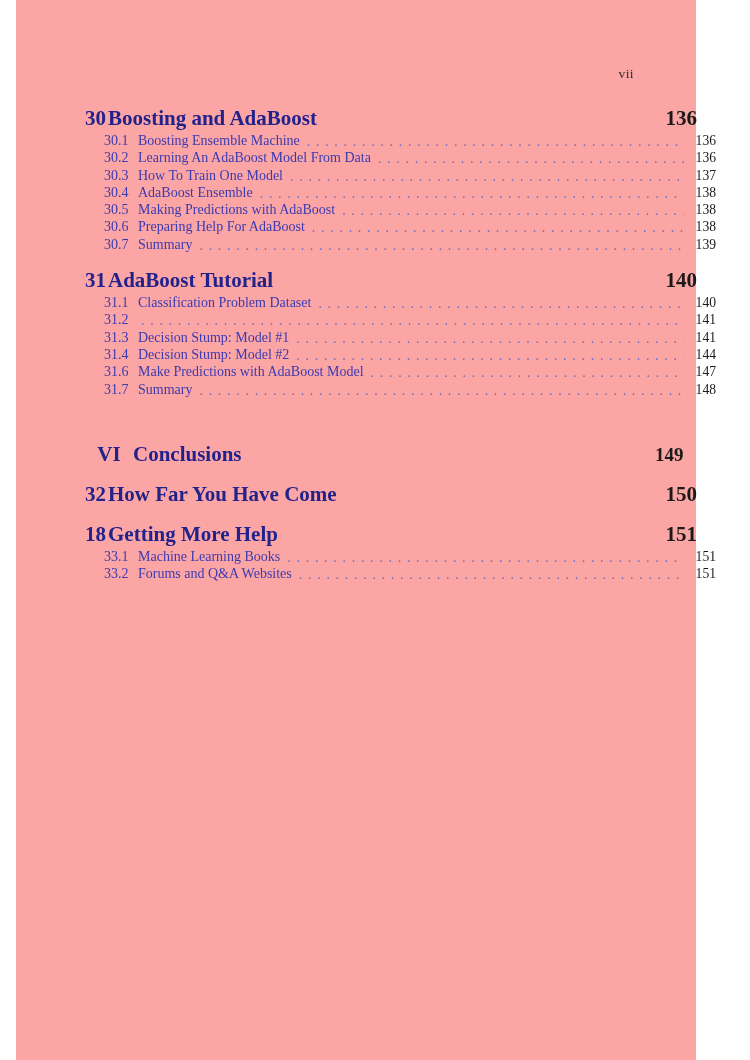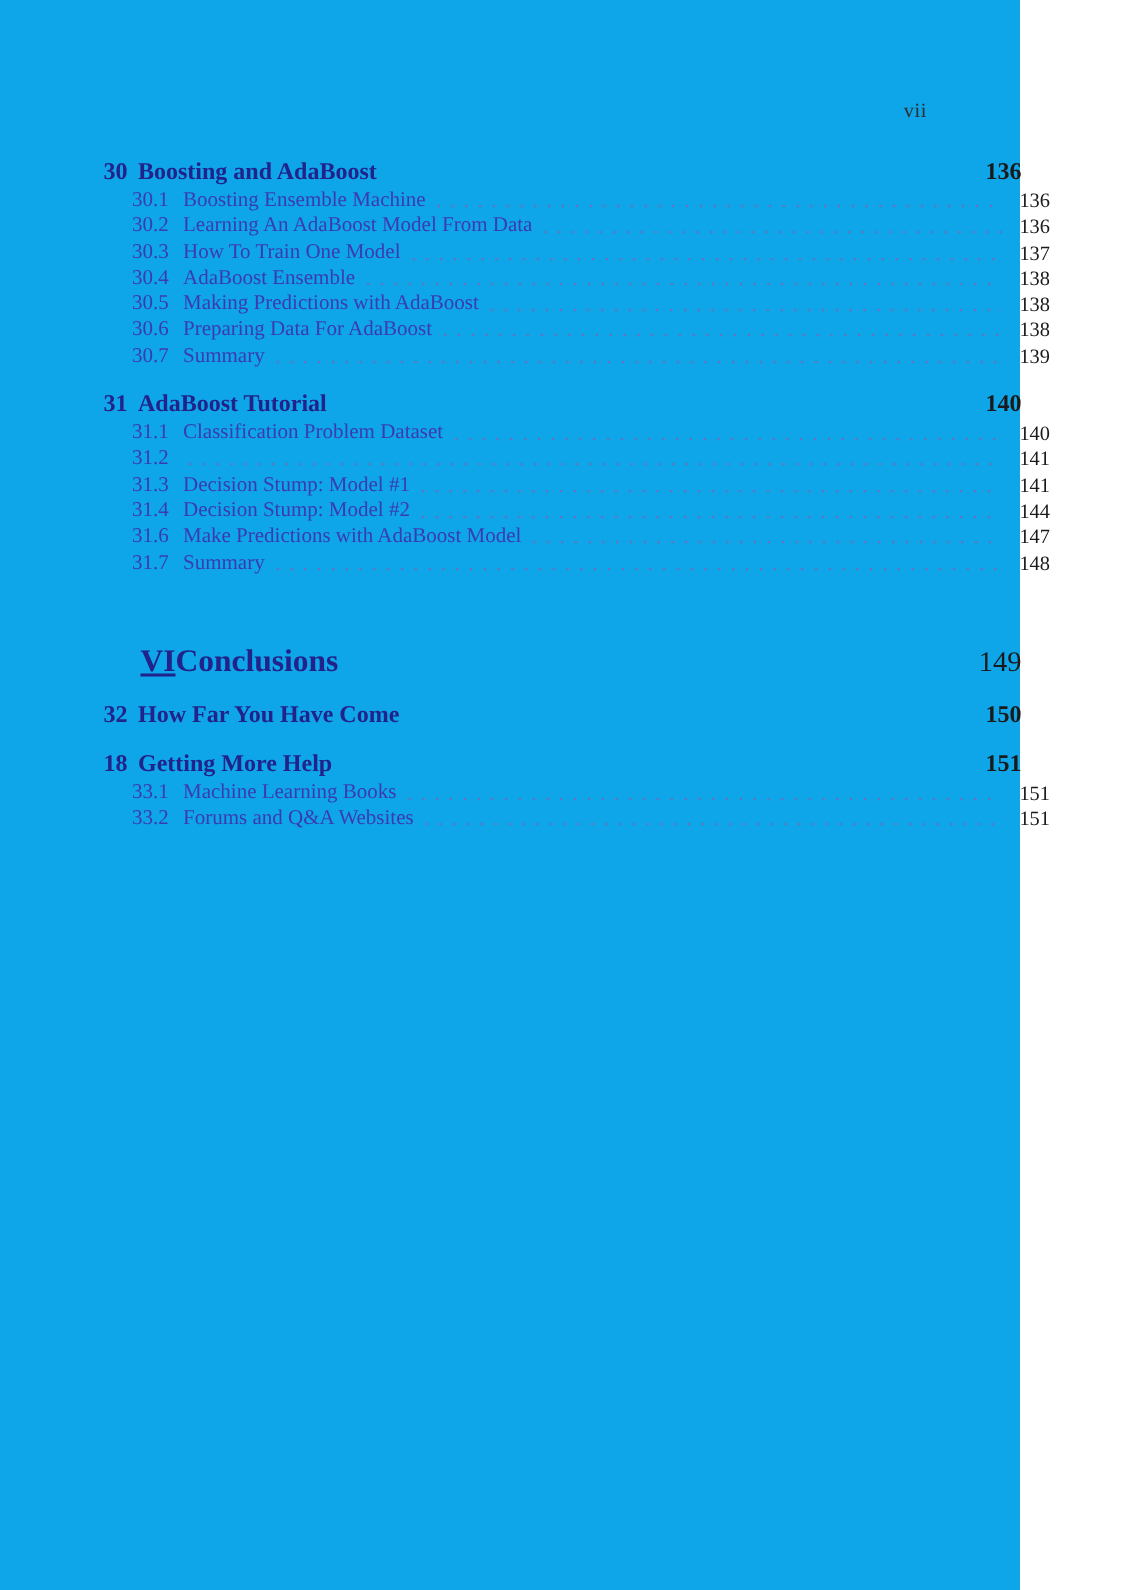--- a/index.html
+++ b/index.html
@@ -11,25 +11,25 @@
     width: 750px;
     height: 1060px;
     font-family: "Liberation Serif", "DejaVu Serif", serif;
     color: #000000;
     position: relative;
     overflow: hidden;
   }
 
   .page {
     position: absolute;
-    left: 0;
+    left: 16px;
     top: 0;
     width: 680px;
     height: 1060px;
-    background: #0ea5e9;
+    background: #fca5a5;
   }
 
   
   .running-head {
     position: absolute;
     top: 66px;
     right: 62px;
     font-size: 13.5px;
     color: #2f2f2f;
     letter-spacing: 0.4px;
@@ -46,21 +46,21 @@
   .row {
     display: flex;
     align-items: baseline;
     width: 100%;
     white-space: nowrap;
   }
 
   
   .chapter {
     font-weight: bold;
-    font-size: 16px;
+    font-size: 21px;
     color: #22228b;
     margin-top: 15px;
     margin-bottom: 1px;
   }
   .chapter .num {
     width: 23px;
     flex: 0 0 23px;
     text-align: left;
   }
   .chapter .title {
@@ -81,30 +81,29 @@
   .part {
     font-weight: bold;
     font-size: 21px;
     color: #22228b;
     margin-top: 44px;
     margin-bottom: 10px;
   }
   .part .num {
     width: 48px;
     flex: 0 0 48px;
-    text-align: right;
-    text-decoration: underline;
+    text-align: center;
   }
   .part .title { flex: 0 1 auto; }
   .part .filler { flex: 1 1 auto; }
   .part .pageno {
     flex: 0 0 auto;
     color: #1a1a1a;
-    font-weight: normal;
-    text-align: right;
+    font-weight: bold;
+    text-align: left;
     min-width: 42px;
     font-size: 19px;
   }
 
   
   .section {
     font-size: 14px;
     color: #3b3bb0;
     line-height: 17.3px;
     padding-left: 19px;
@@ -186,21 +185,21 @@
         <span class="pageno">138</span>
       </div>
       <div class="row section">
         <span class="num">30.5</span>
         <span class="title">Making Predictions with AdaBoost</span>
         <span class="dots"></span>
         <span class="pageno">138</span>
       </div>
       <div class="row section">
         <span class="num">30.6</span>
-        <span class="title">Preparing Data For AdaBoost</span>
+        <span class="title">Preparing Help For AdaBoost</span>
         <span class="dots"></span>
         <span class="pageno">138</span>
       </div>
       <div class="row section">
         <span class="num">30.7</span>
         <span class="title">Summary</span>
         <span class="dots"></span>
         <span class="pageno">139</span>
       </div>
       <div class="row chapter">

